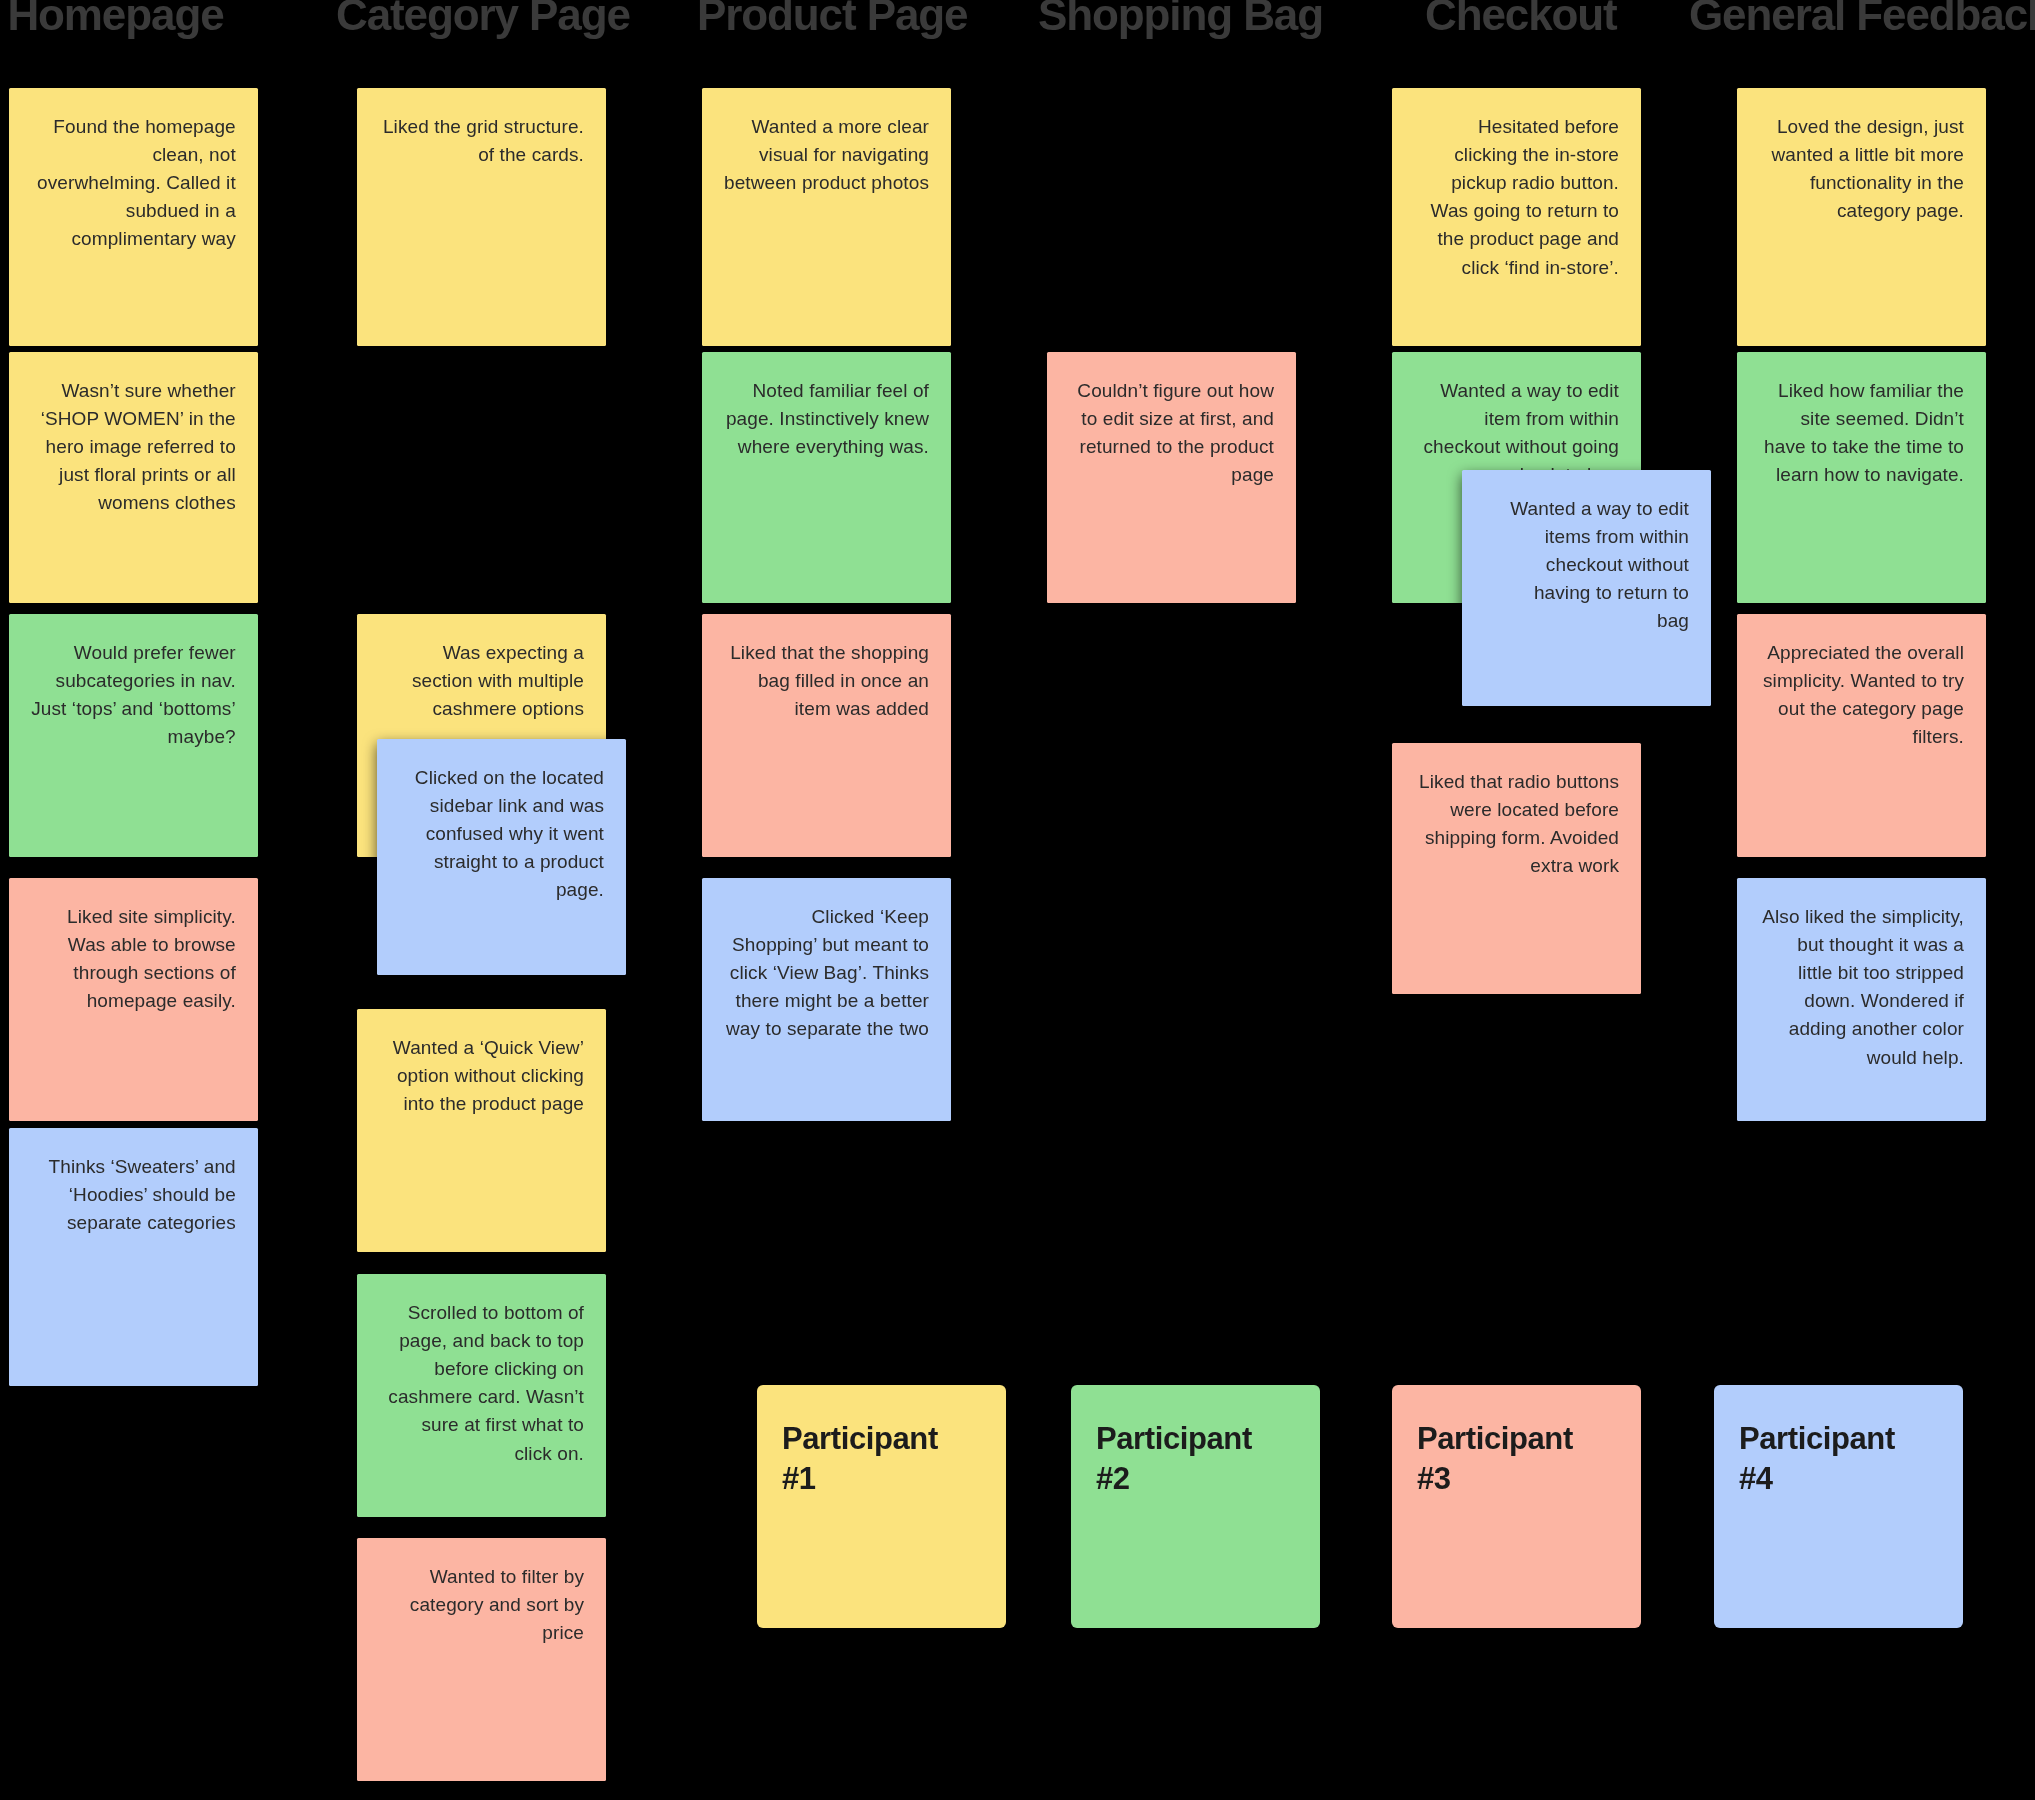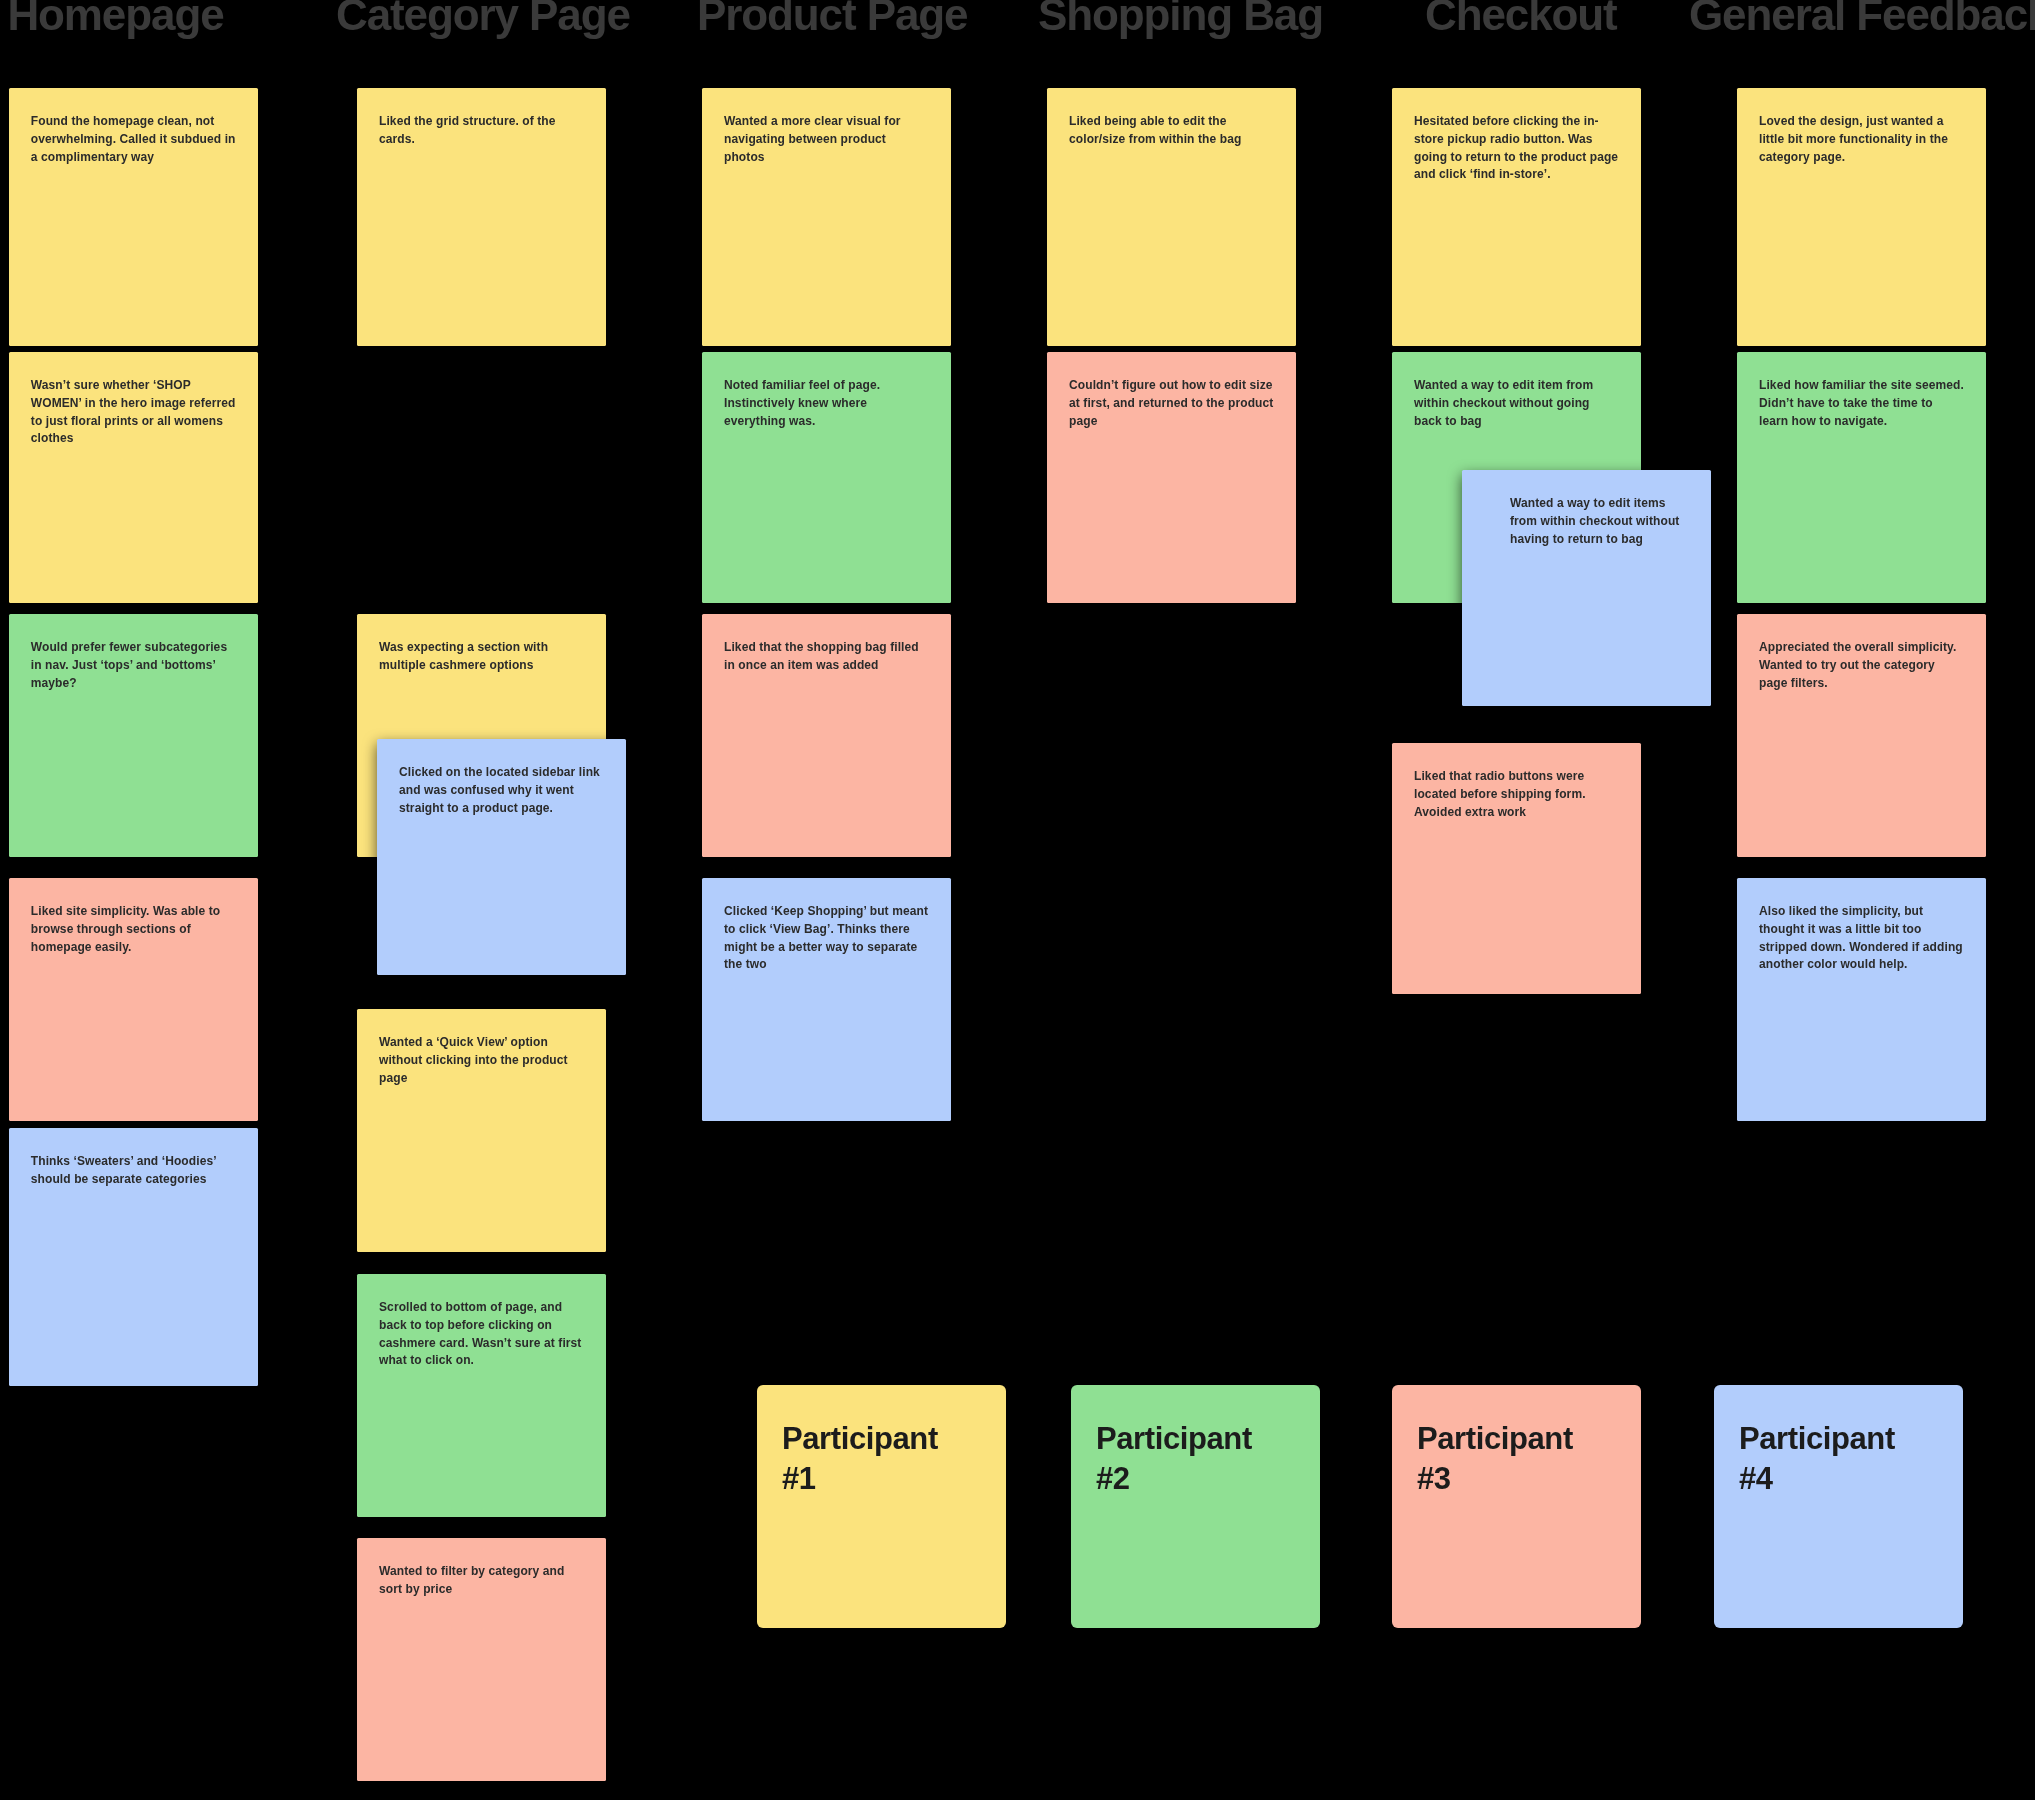--- a/index.html
+++ b/index.html
@@ -35,26 +35,27 @@
 
   
   .note {
     position: absolute;
     border-radius: 1.5px;
     box-shadow: 0 3.7px 7.4px rgba(0,0,0,0.55);
     padding: 25px 22px 14.7px 22px;
     overflow: hidden;
   }
   .note-text {
-    font-size: 12px;
+    font-size: 19px;
     line-height: 1.48;
     color: #2b2b2b;
-    font-weight: 700;
+    font-weight: 400;
     letter-spacing: 0.1px;
     white-space: pre-wrap;
+    text-align: right;
   }
 
   .c-yellow { background: #FBE37D; }
   .c-green  { background: #8FE093; }
   .c-pink   { background: #FCB5A3; }
   .c-blue   { background: #B2CDFC; }
 
   
   .note.floating { z-index: 40; box-shadow: 0 5.9px 13.3px rgba(0,0,0,0.65); }
 
@@ -127,23 +128,20 @@
   <div class="note c-green" style="left:702px; top:352px; width:249px; height:251px;">
     <div class="note-text">Noted familiar feel of page. Instinctively knew where everything was.</div>
   </div>
   <div class="note c-pink" style="left:702px; top:614px; width:249px; height:243px;">
     <div class="note-text">Liked that the shopping bag filled in once an item was added</div>
   </div>
   <div class="note c-blue" style="left:702px; top:878px; width:249px; height:243px;">
     <div class="note-text">Clicked ‘Keep Shopping’ but meant to click ‘View Bag’. Thinks there might be a better way to separate the two</div>
   </div>
 
-  <div class="note c-yellow" style="left:1047px; top:88px; width:249px; height:258px;">
-    <div class="note-text">Liked being able to edit the color/size from within the bag</div>
-  </div>
   <div class="note c-pink" style="left:1047px; top:352px; width:249px; height:251px;">
     <div class="note-text">Couldn’t figure out how to edit size at first, and returned to the product page</div>
   </div>
 
   <div class="note c-yellow" style="left:1392px; top:88px; width:249px; height:258px;">
     <div class="note-text">Hesitated before clicking the in-store pickup radio button. Was going to return to the product page and click ‘find in-store’.</div>
   </div>
   <div class="note c-green" style="left:1392px; top:352px; width:249px; height:251px;">
     <div class="note-text">Wanted a way to edit item from within checkout without going back to bag</div>
   </div>

